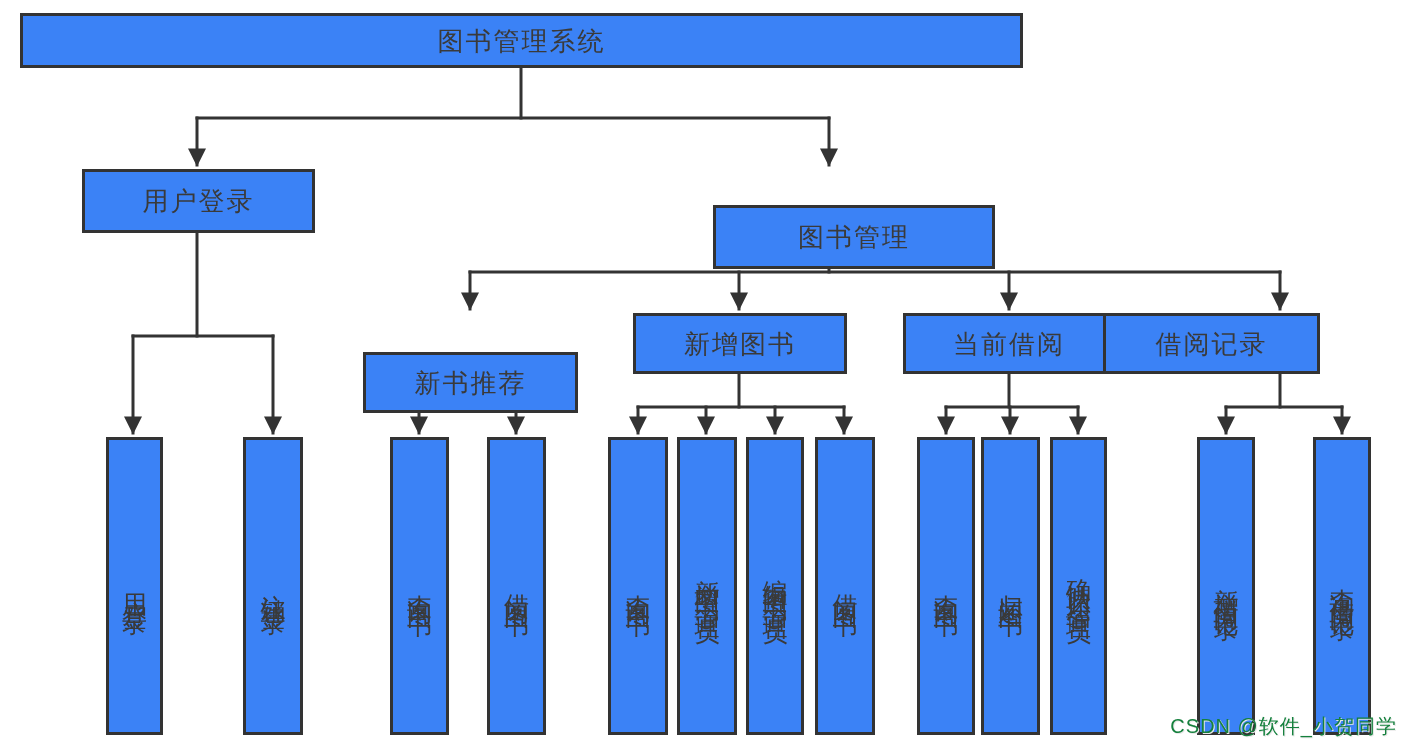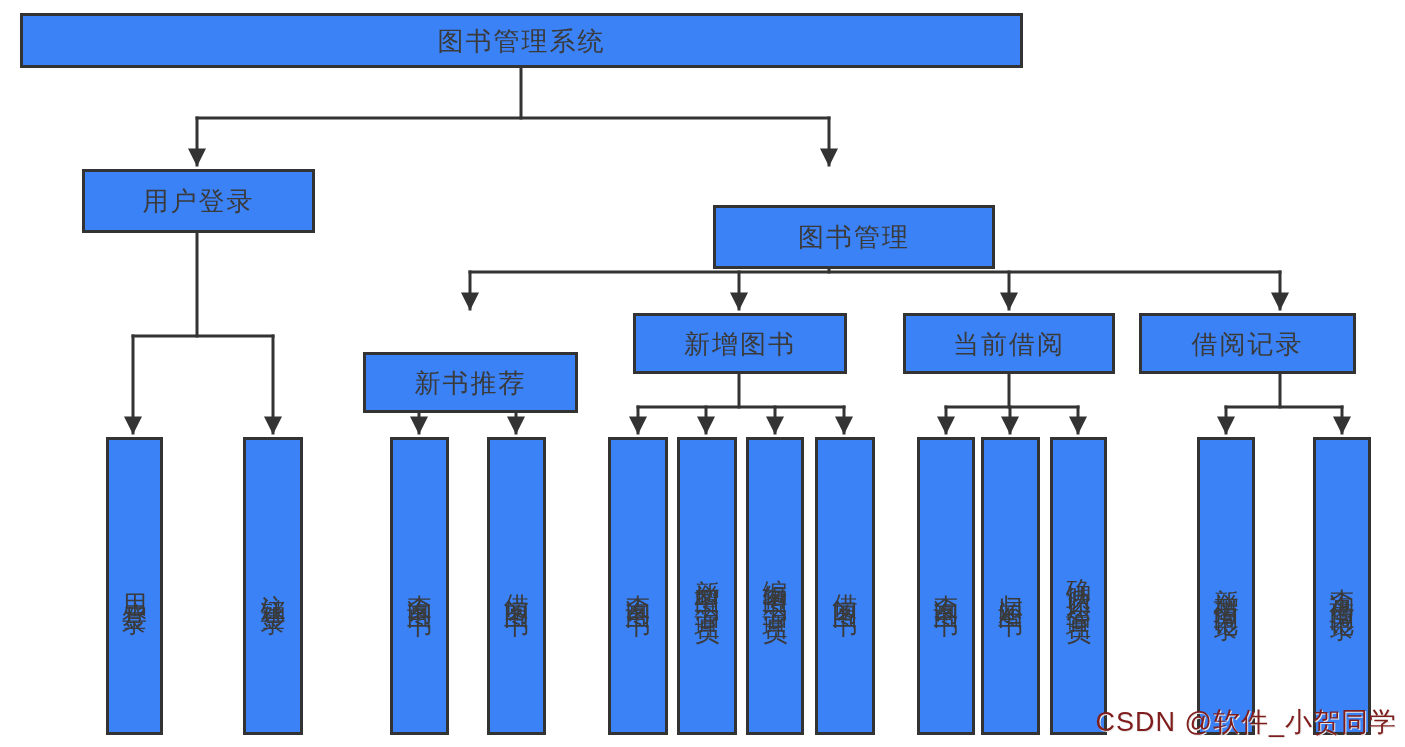--- a/index.html
+++ b/index.html
@@ -29,22 +29,22 @@
     writing-mode:vertical-rl;
     text-orientation:mixed;
     font-size:25px;
     letter-spacing:6px;
     line-height:1;
   }
   .watermark{
     position:absolute;
     right:8px;
     bottom:7px;
-    font-size:27px;
-    color:#7f1d1d;
+    font-size:20px;
+    color:#15803d;
     letter-spacing:1px;
     text-shadow:1px 1px 0 #e8e8e8;
     white-space:nowrap;
     z-index:5;
   }
 </style>
 </head>
 <body>
 
 <div id="stage">
@@ -114,21 +114,21 @@
   </svg>
 
   <div class="node" style="left:20px;top:13px;width:1003px;height:55px;">图书管理系统</div>
 
   <div class="node" style="left:82px;top:169px;width:233px;height:64px;">用户登录</div>
   <div class="node" style="left:713px;top:169px;width:282px;height:64px;margin-top:36px;">图书管理</div>
 
   <div class="node" style="left:363px;top:313px;width:215px;height:61px;margin-top:39px;">新书推荐</div>
   <div class="node" style="left:633px;top:313px;width:214px;height:61px;">新增图书</div>
   <div class="node" style="left:903px;top:313px;width:212px;height:61px;">当前借阅</div>
-  <div class="node" style="left:1139px;top:313px;width:217px;height:61px;">借阅记录</div>
+  <div class="node" style="left:1103px;top:313px;width:217px;height:61px;">借阅记录</div>
 
   <div class="node vnode" style="left:106px;top:437px;width:57px;height:298px;">用户登录</div>
   <div class="node vnode" style="left:243px;top:437px;width:60px;height:298px;">注销登录</div>
 
   <div class="node vnode" style="left:390px;top:437px;width:59px;height:298px;">查询图书</div>
   <div class="node vnode" style="left:487px;top:437px;width:59px;height:298px;">借阅图书</div>
 
   <div class="node vnode" style="left:608px;top:437px;width:60px;height:298px;">查询图书</div>
   <div class="node vnode" style="left:677px;top:437px;width:60px;height:298px;">新增图书（管理员）</div>
   <div class="node vnode" style="left:746px;top:437px;width:58px;height:298px;">编辑图书（管理员）</div>

